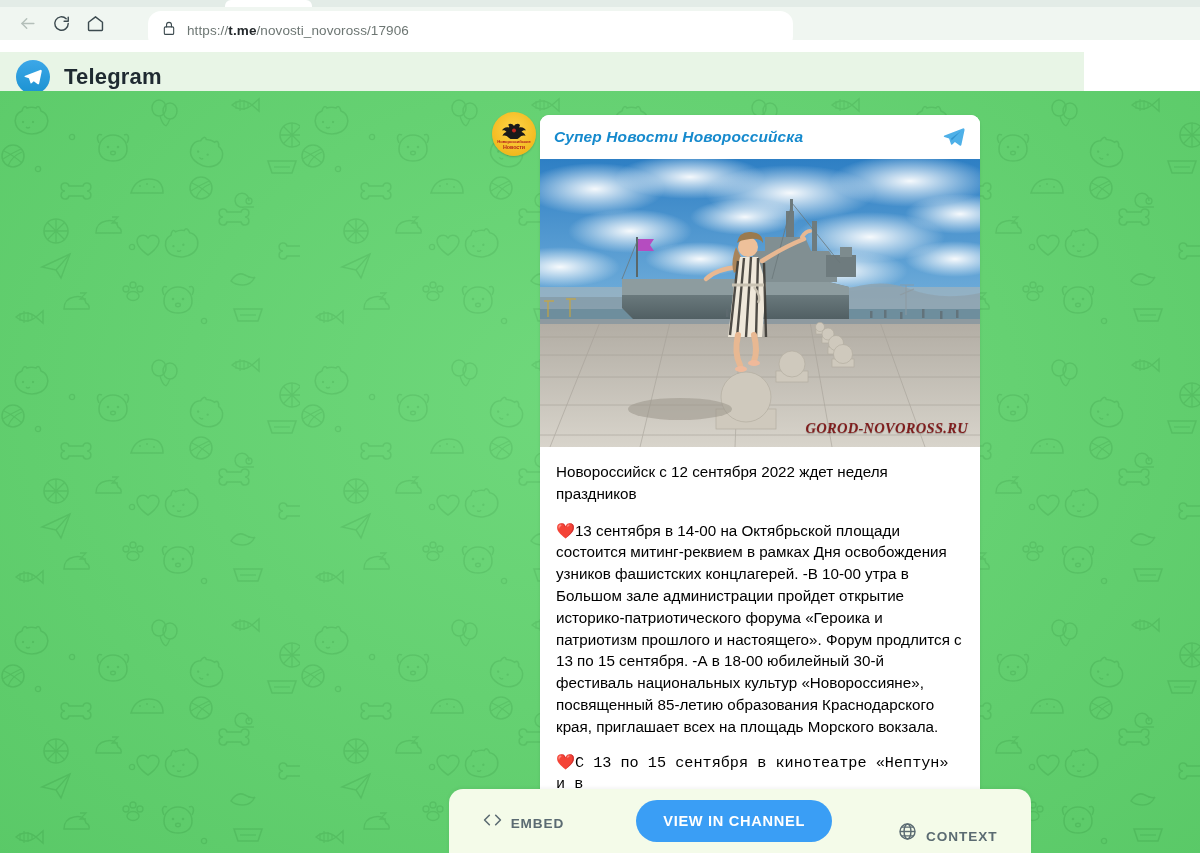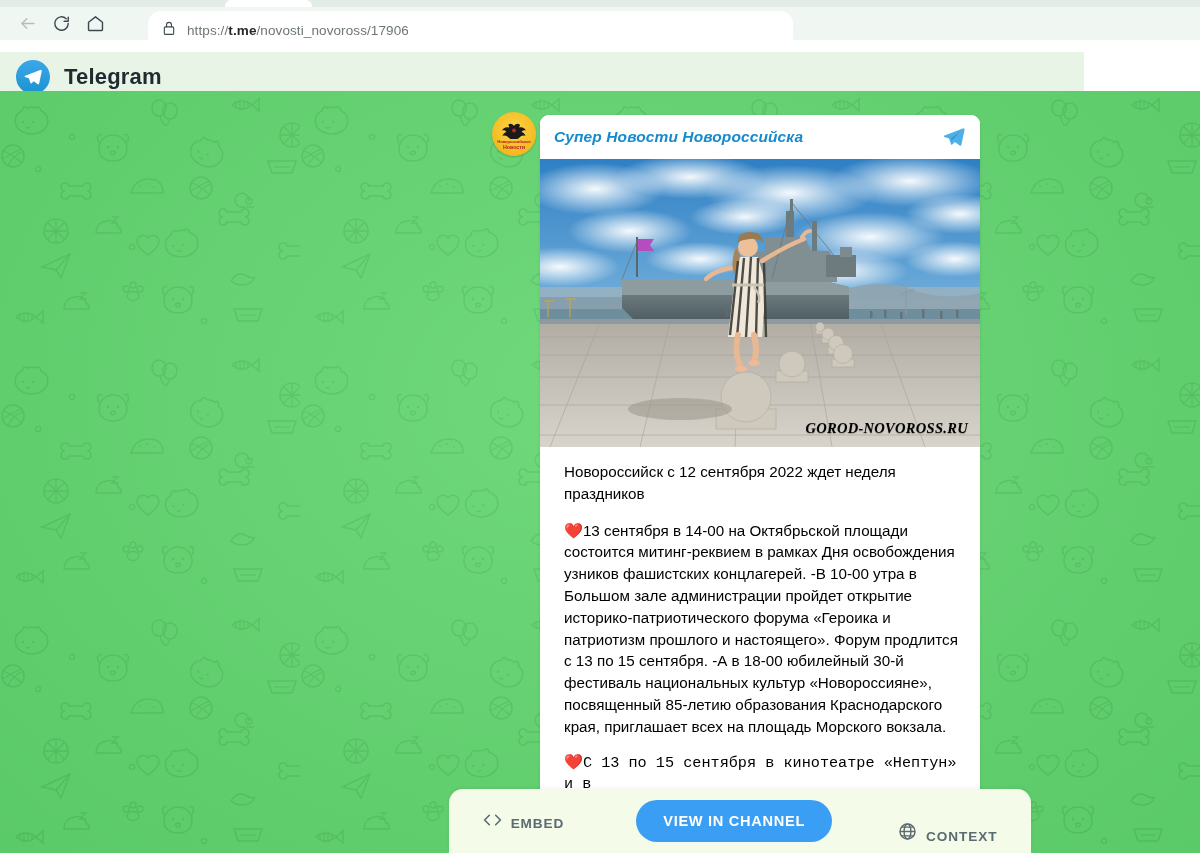--- a/index.html
+++ b/index.html
@@ -105,32 +105,32 @@
     width: 440px; height: 288px;
     position: relative; overflow: hidden;
     background: #7ea0b5;
     display: block;
   }
   .post-photo svg { display: block; width: 440px; height: 288px; }
   .watermark {
     position: absolute; right: 12px; bottom: 10px;
     font-family: "Liberation Serif", "DejaVu Serif", serif;
     font-style: italic; font-weight: 700;
-    font-size: 14.5px; color: #000000;
+    font-size: 14.5px; color: #7f1d1d;
     letter-spacing: .3px;
     text-shadow: 0 1px 1px rgba(0,0,0,.25);
   }
 
   .post-body {
     padding: 14px 16px 10px 16px;
     font-size: 15.2px;
     line-height: 21.8px;
     color: #000000;
   }
-  .post-body p { margin: 0 0 15px 8px; }
+  .post-body p { margin: 0 0 15px 0; }
   .post-body p:last-child { margin-bottom: 0; font-family: Liberation Mono, monospace; }
   .post-body .heart { color: #e64a3b; }
 
   
   .post-avatar {
     position: absolute; left: 492px; top: 112px;
     width: 44px; height: 44px; border-radius: 50%;
     background: radial-gradient(circle at 50% 40%, #ffd54a 0%, #f2b81c 75%, #dba011 100%);
     overflow: hidden;
     display: flex; align-items: center; justify-content: center;

